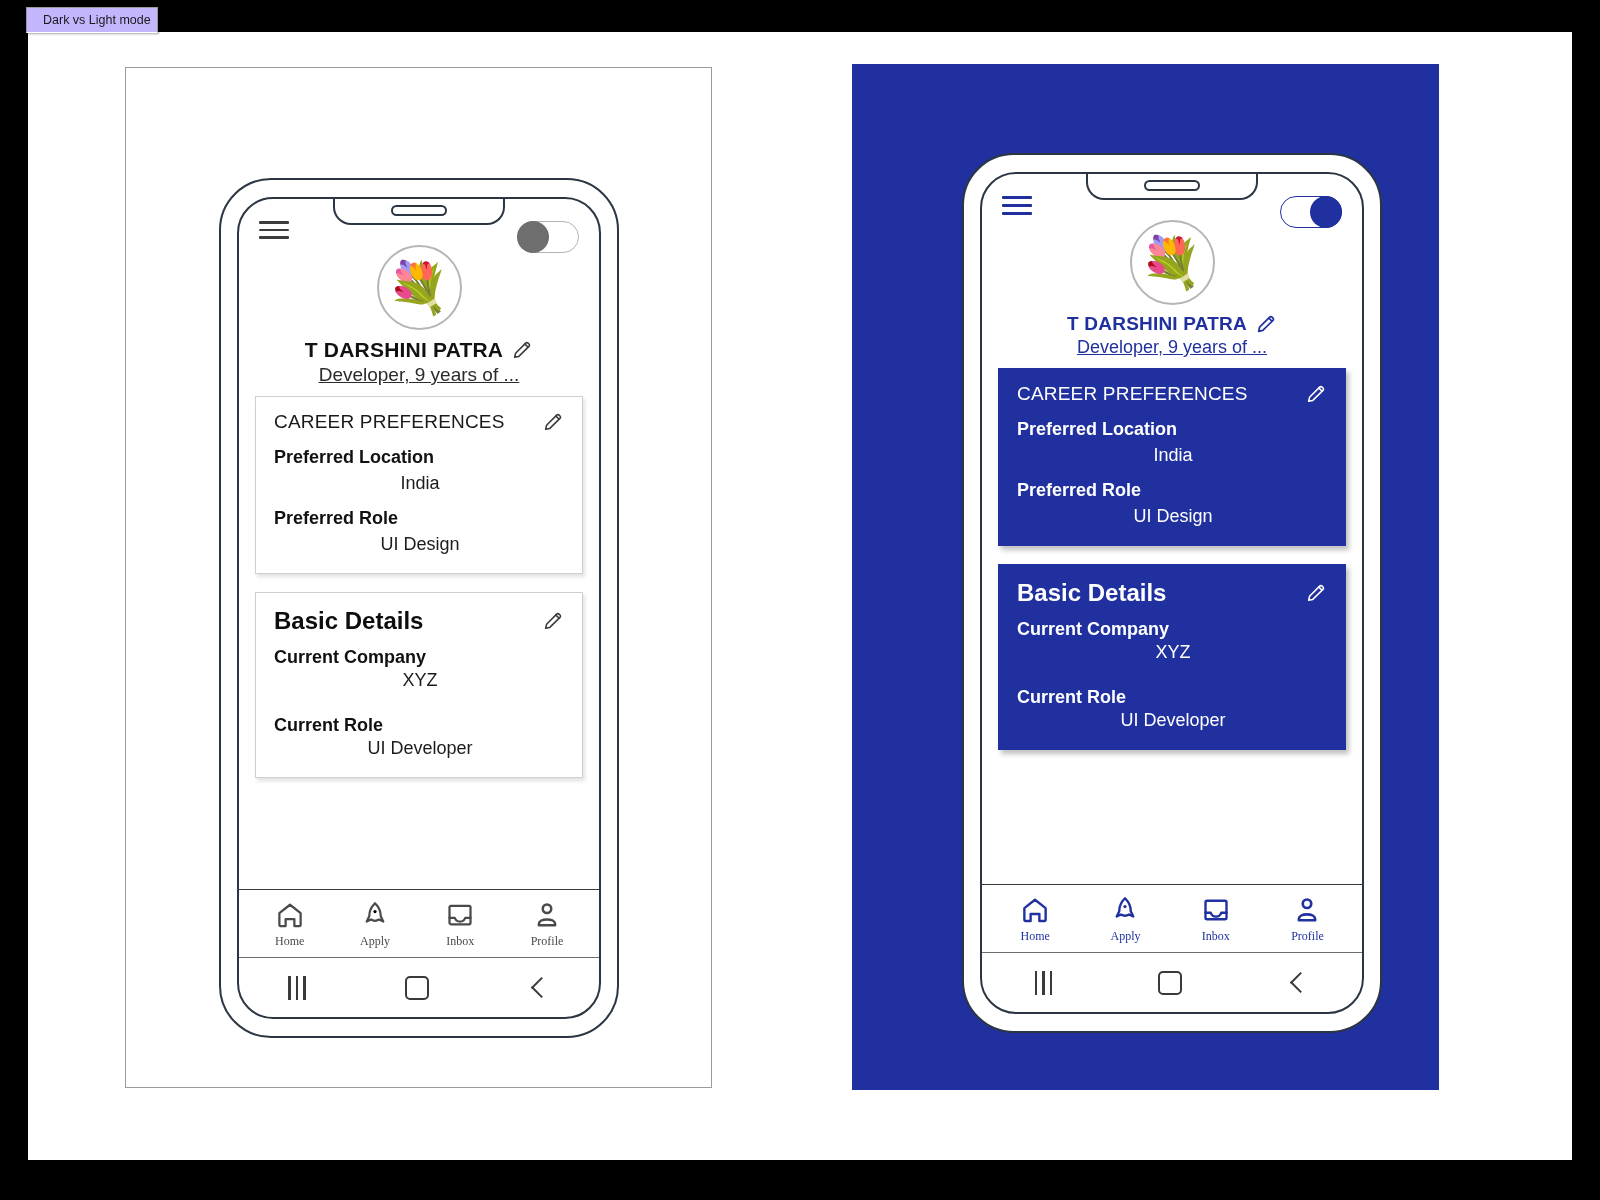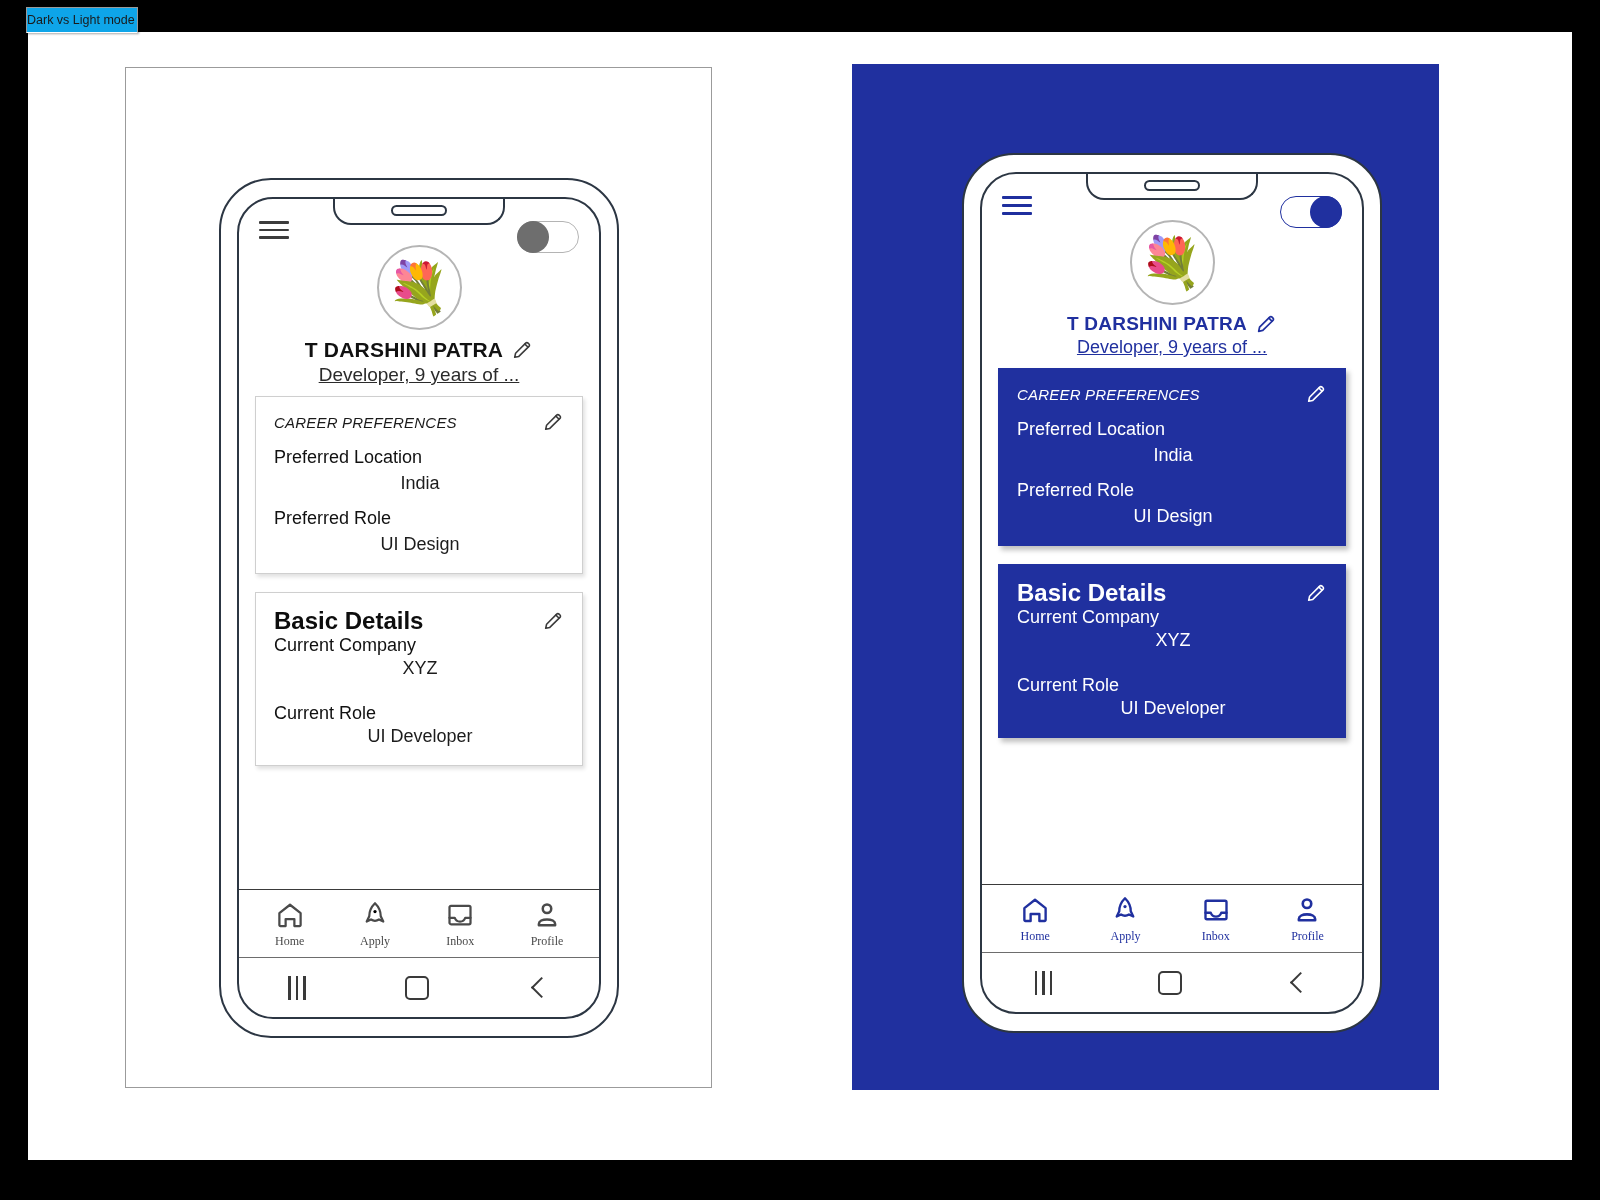--- a/index.html
+++ b/index.html
@@ -8,26 +8,26 @@
     background: #000000;
     font-family: "Liberation Sans", sans-serif;
     overflow: hidden;
   }
 
   
   #root { position: relative; width: 1600px; height: 1200px; background: #000; }
 
   .tab-chip {
     position: absolute; left: 26px; top: 7px;
-    width: 112px; height: 26px;
-    background: #0ea5e9; border: 1px solid #9a9a9a;
+    width: 132px; height: 26px;
+    background: #c4b5fd; border: 1px solid #9a9a9a;
     border-bottom-color: #ffffff;
     box-shadow: 1px 1px 2px rgba(0,0,0,.35);
     font-size: 12.5px; color: #1a1a1a;
-    display: flex; align-items: center; padding-left: 0;
+    display: flex; align-items: center; padding-left: 16px;
     z-index: 20;
   }
 
   .canvas {
     position: absolute; left: 28px; top: 32px;
     width: 1544px; height: 1128px;
     background: #ffffff;
     box-shadow: 2px 2px 3px rgba(0,0,0,.25);
   }
 
@@ -136,28 +136,28 @@
   .card {
     border: 1.3px solid #cfcfcf; background: #fff;
     box-shadow: 2px 3px 4px rgba(0,0,0,.12);
     margin-bottom: 18px; padding: 14px 18px 18px 18px;
   }
   .dark-screen .card {
     background: #20309f; border: 1.3px solid #20309f; color: #fff;
     box-shadow: 3px 4px 5px rgba(0,0,0,.25);
   }
   .card-head { display: flex; align-items: center; justify-content: space-between; }
-  .card-title-reg { font-size: 15px; color: #1a1a1a; font-weight: normal; letter-spacing: .2px; font-style: italic; }
+  .card-title-reg { font-size: 19px; color: #1a1a1a; font-weight: normal; letter-spacing: .2px; }
   .card-title-bold { font-size: 24px; color: #0d0d0d; font-weight: bold; }
   .dark-screen .card-title-reg, .dark-screen .card-title-bold { color: #ffffff; }
 
-  .field-label { font-size: 18px; font-weight: normal; color: #111; margin-top: 14px; }
+  .field-label { font-size: 18px; font-weight: bold; color: #111; margin-top: 14px; }
   .field-value { font-size: 18px; color: #1c1c1c; margin-top: 5px; padding-left: 2px; text-align: center; }
   .dark-screen .field-label, .dark-screen .field-value { color: #ffffff; }
-  .card.basic .field-label { margin-top: 0; }
+  .card.basic .field-label { margin-top: 12px; }
   .card.basic .field-label + .field-value { margin-top: 2px; }
   .card.basic .field-label.second { margin-top: 24px; }
 
   
   .bottom-nav {
     flex: none;
     border-top: 1.6px solid #3a3a3a;
     display: flex; align-items: center; justify-content: space-around;
     padding: 10px 8px 8px 8px;
   }

